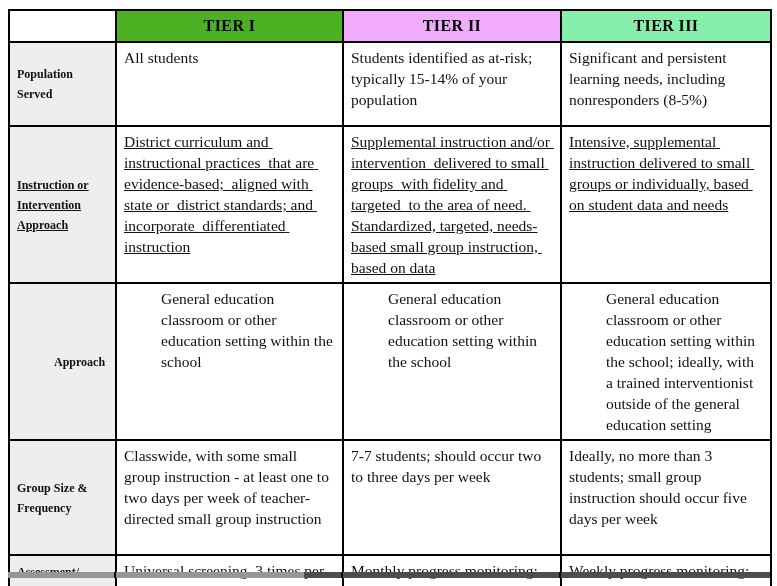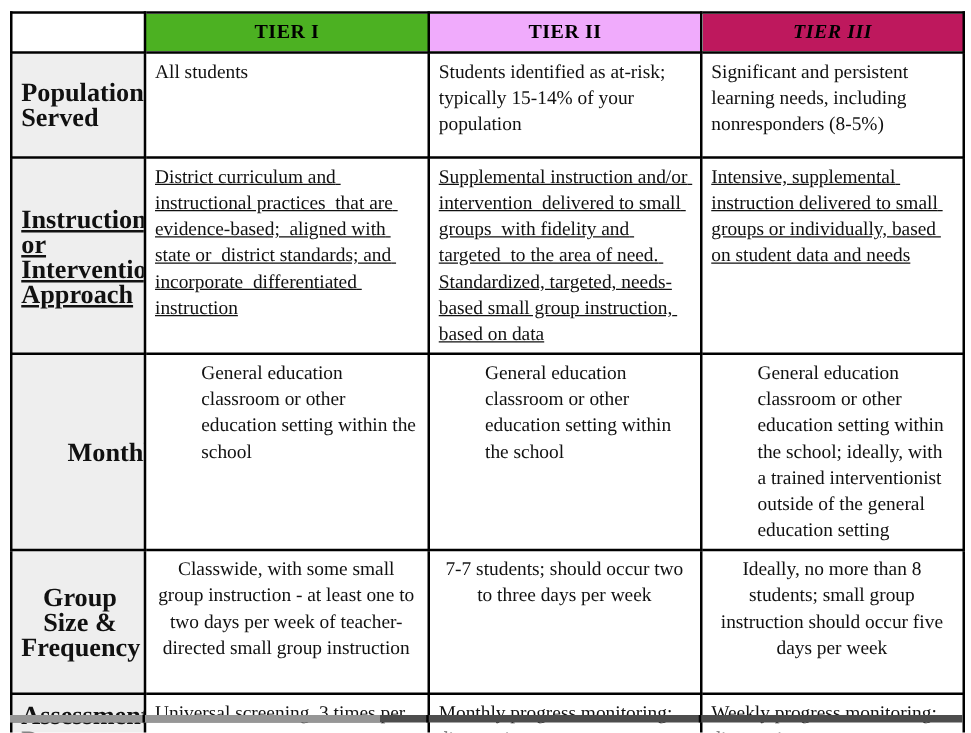--- a/index.html
+++ b/index.html
@@ -30,37 +30,37 @@
     font-weight: bold;
     font-size: 16px;
     letter-spacing: 0.4px;
     color: #000000;
     padding: 0;
   }
   td.corner { background: #ffffff; }
   td.row-label {
     background: #eeeeee;
     font-weight: bold;
-    font-size: 21px;
+    font-size: 12px;
     line-height: 20px;
     vertical-align: middle;
     padding: 2px 4px 2px 7px;
   }
   td.body-cell {
     background: #ffffff;
     font-size: 15.5px;
     line-height: 21px;
     vertical-align: top;
     padding: 4px 8px 4px 7px;
     white-space: pre-wrap;
   }
   .r-pop  td { height: 74px; }
   .r-inst td { height: 140px; text-decoration: underline; }
   .r-set  td { height: 125px; padding-left: 44px; }
-  .r-grp  td { height: 105px; text-align: center; }
+  .r-grp  td { height: 105px; }
   .r-ass  td { height: 64px; }
 
   
   .cut-row-band {
     position: absolute; left: 8px; top: 572px;
     width: 762px; height: 6px;
     background: #4d4d4d;
   }
   .cut-row-band .light-seg {
     position: absolute; left: 0; top: 0; width: 296px; height: 6px;
@@ -81,49 +81,49 @@
       <col style="width:107px">
       <col style="width:227px">
       <col style="width:218px">
       <col style="width:210px">
     </colgroup>
     <tbody>
       <tr>
         <td class="corner"></td>
         <th class="tier-head" style="background-color: rgb(76, 177, 34);">TIER I</th>
         <th class="tier-head" style="background-color: #f0abfc;">TIER II</th>
-        <th class="tier-head" style="background-color: #be185d; font-style: italic;">TIER III</th>
+        <th class="tier-head" style="background-color: #86efac;">TIER III</th>
       </tr>
 
       <tr class="r-pop">
         <td class="row-label">Population Served</td>
         <td class="body-cell">All students</td>
         <td class="body-cell">Students identified as at-risk; typically 15-14% of your population</td>
         <td class="body-cell">Significant and persistent learning needs, including nonresponders (8-5%)</td>
       </tr>
 
       <tr class="r-inst">
         <td class="row-label">Instruction or Intervention Approach</td>
         <td class="body-cell">District curriculum and instructional practices  that are evidence-based;  aligned with state or  district standards; and incorporate  differentiated instruction</td>
         <td class="body-cell">Supplemental instruction and/or intervention  delivered to small groups  with fidelity and targeted  to the area of need. Standardized, targeted, needs-based small group instruction, based on data</td>
         <td class="body-cell">Intensive, supplemental instruction delivered to small groups or individually, based on student data and needs</td>
       </tr>
 
       <tr class="r-set">
-        <td class="row-label">Monthly</td>
+        <td class="row-label">Approach</td>
         <td class="body-cell">General education  classroom or other  education setting within the school</td>
         <td class="body-cell">General education classroom or other  education setting within  the school</td>
         <td class="body-cell">General education  classroom or other  education setting within the school; ideally, with a trained interventionist outside of the general education setting</td>
       </tr>
 
       <tr class="r-grp">
         <td class="row-label">Group Size &amp; Frequency</td>
         <td class="body-cell">Classwide, with some small group instruction - at least one to two days per week of teacher-directed small group instruction</td>
         <td class="body-cell">7-7 students; should occur two to three days per week</td>
-        <td class="body-cell">Ideally, no more than 8 students; small group instruction should occur five days per week</td>
+        <td class="body-cell">Ideally, no more than 3 students; small group instruction should occur five days per week</td>
       </tr>
 
       <tr class="r-ass">
         <td class="row-label">Assessment/ Progress Monitoring</td>
         <td class="body-cell">Universal screening, 3 times per year</td>
         <td class="body-cell">Monthly progress monitoring; diagnostics</td>
         <td class="body-cell">Weekly progress monitoring; diagnostics</td>
       </tr>
     </tbody>
   </table>

